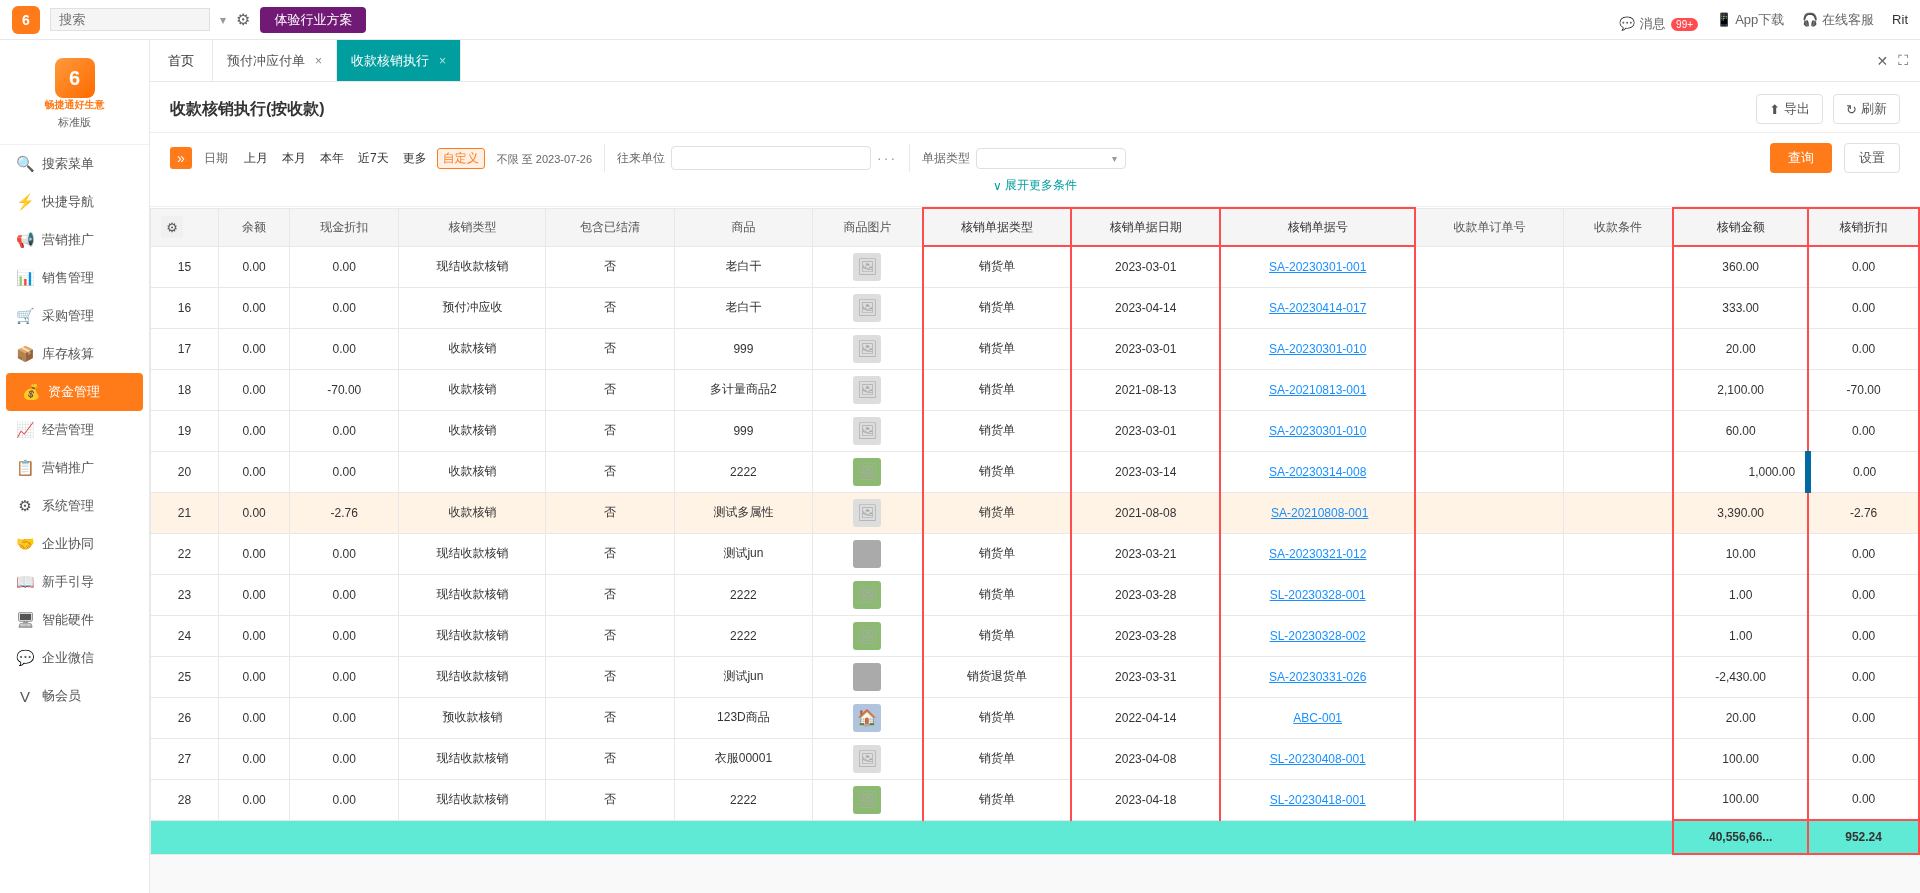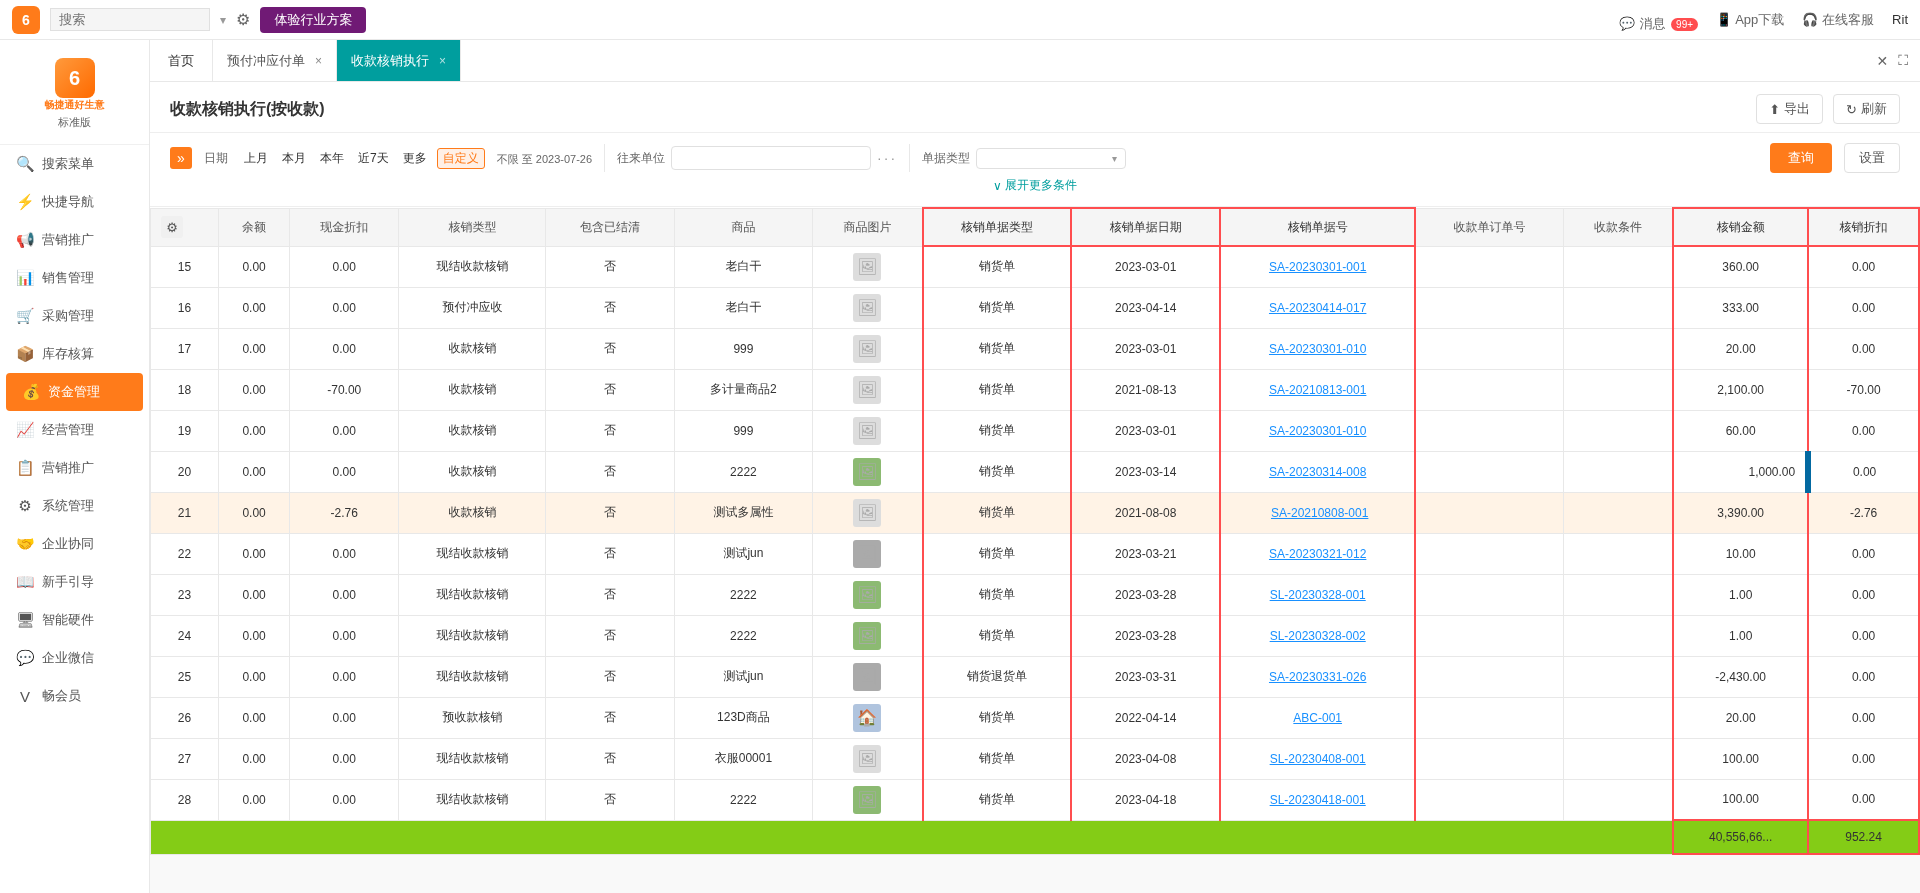--- a/index.html
+++ b/index.html
@@ -287,22 +287,22 @@
       border-radius: 3px;
       display: inline-flex; align-items: center; justify-content: center;
       color: #aaa; font-size: 16px;
     }
     .img-placeholder.has-img {
       background: #c8c8c8;
     }
 
     
     .totals-row td {
-      background: #84cc16;
-      font-weight: normal;
+      background: #5eead4;
+      font-weight: bold;
     }
 
     
     .table-area::-webkit-scrollbar { height: 8px; width: 8px; }
     .table-area::-webkit-scrollbar-track { background: #f0f0f0; }
     .table-area::-webkit-scrollbar-thumb { background: #ccc; border-radius: 4px; }
 
     .table-wrapper {
       position: relative;
     }

